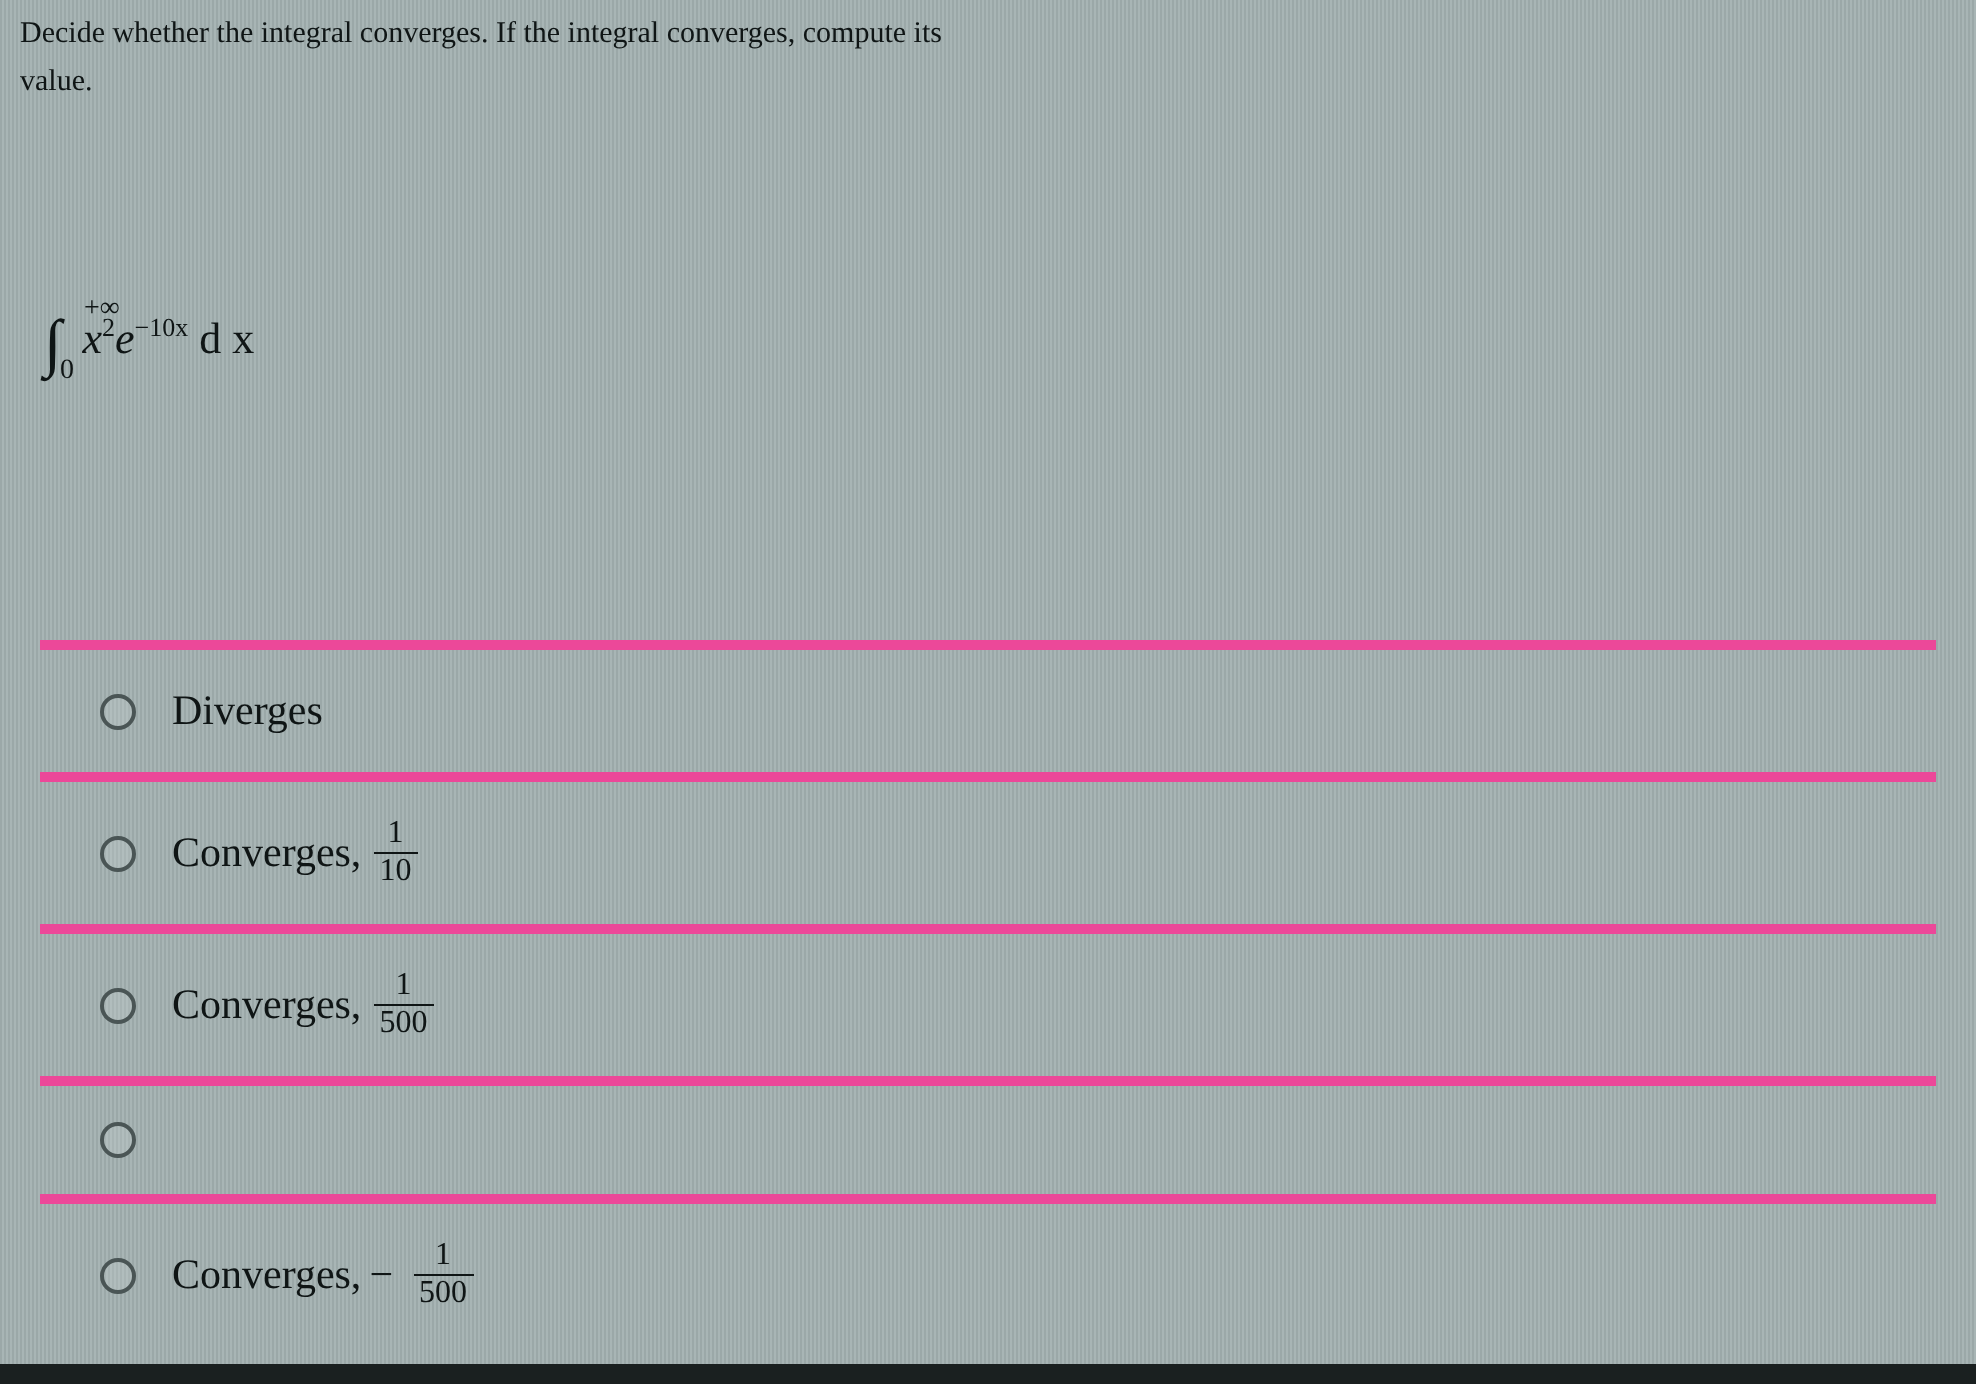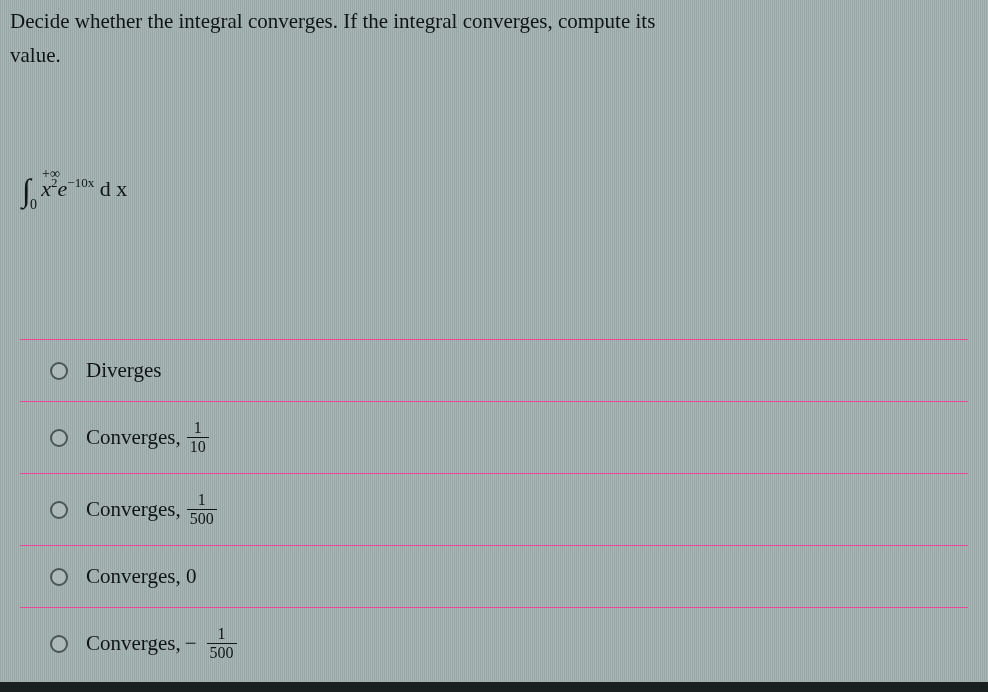--- a/index.html
+++ b/index.html
@@ -19,21 +19,21 @@
       );
       font-family: Georgia, 'Times New Roman', serif;
       color: #1a1f1f;
       position: relative;
       overflow: hidden;
     }
     .content {
       padding: 5px 10px;
     }
     .question-text {
-      font-size: 21px;
+      font-size: 15px;
       line-height: 1.6;
       color: #0f1515;
       font-weight: normal;
       margin-bottom: 100px;
     }
     .integral-expr {
       font-size: 22px;
       color: #0f1515;
       margin-left: 12px;
       margin-bottom: 130px;
@@ -66,21 +66,21 @@
       left: 8px;
       font-size: 14px;
     }
     .var-x {
       font-style: italic;
     }
     .options-area {
       margin: 0 10px;
     }
     .option-row {
-      border-top: 1px solid #ec4899;
+      border-top: 5px solid #ec4899;
       display: flex;
       align-items: center;
       padding: 18px 15px 18px 30px;
       font-size: 21px;
       color: #0f1515;
     }
     .option-row:last-child {
       border-bottom: none;
     }
     .radio-circle {
@@ -158,21 +158,20 @@
     <div class="option-row">
       <div class="radio-circle"></div>
       <span>Converges,</span>
       <span class="frac">
         <span class="num">1</span>
         <span class="den">500</span>
       </span>
     </div>
     <div class="option-row">
       <div class="radio-circle"></div>
-      <span>Converges, 0</span>
     </div>
     <div class="option-row">
       <div class="radio-circle"></div>
       <span>Converges,</span>
       <span class="neg">−</span>
       <span class="frac">
         <span class="num">1</span>
         <span class="den">500</span>
       </span>
     </div>

